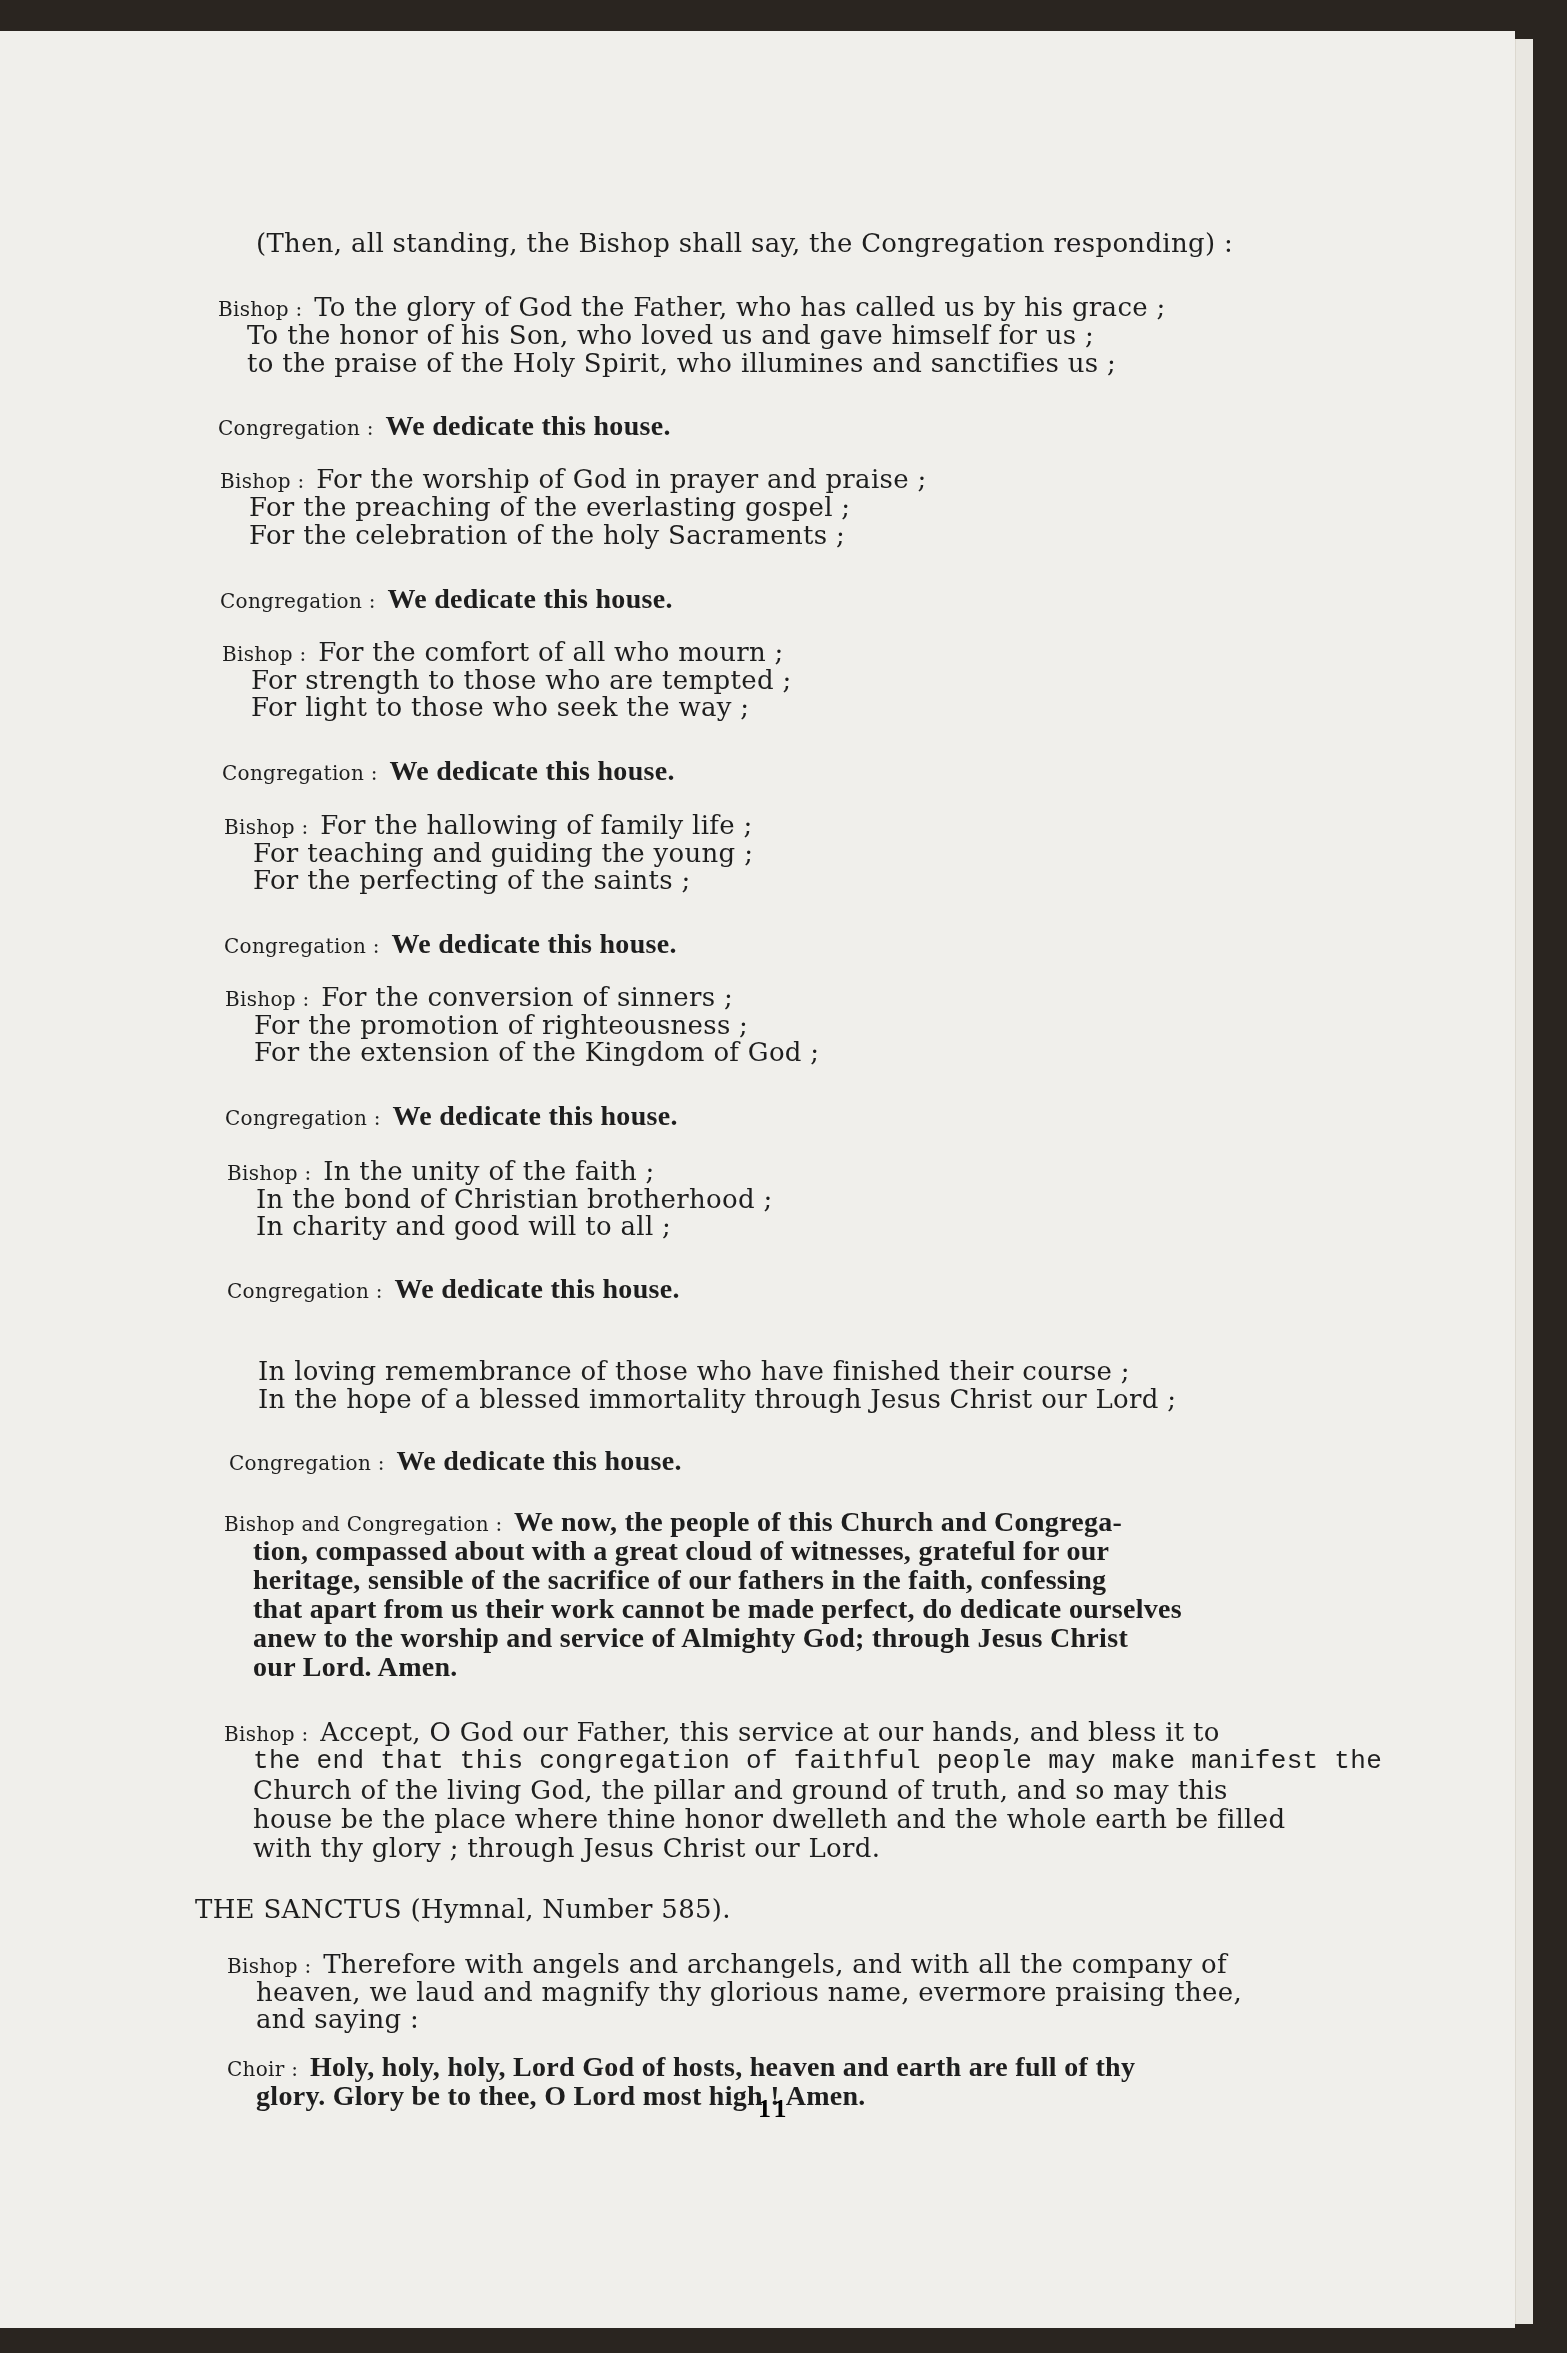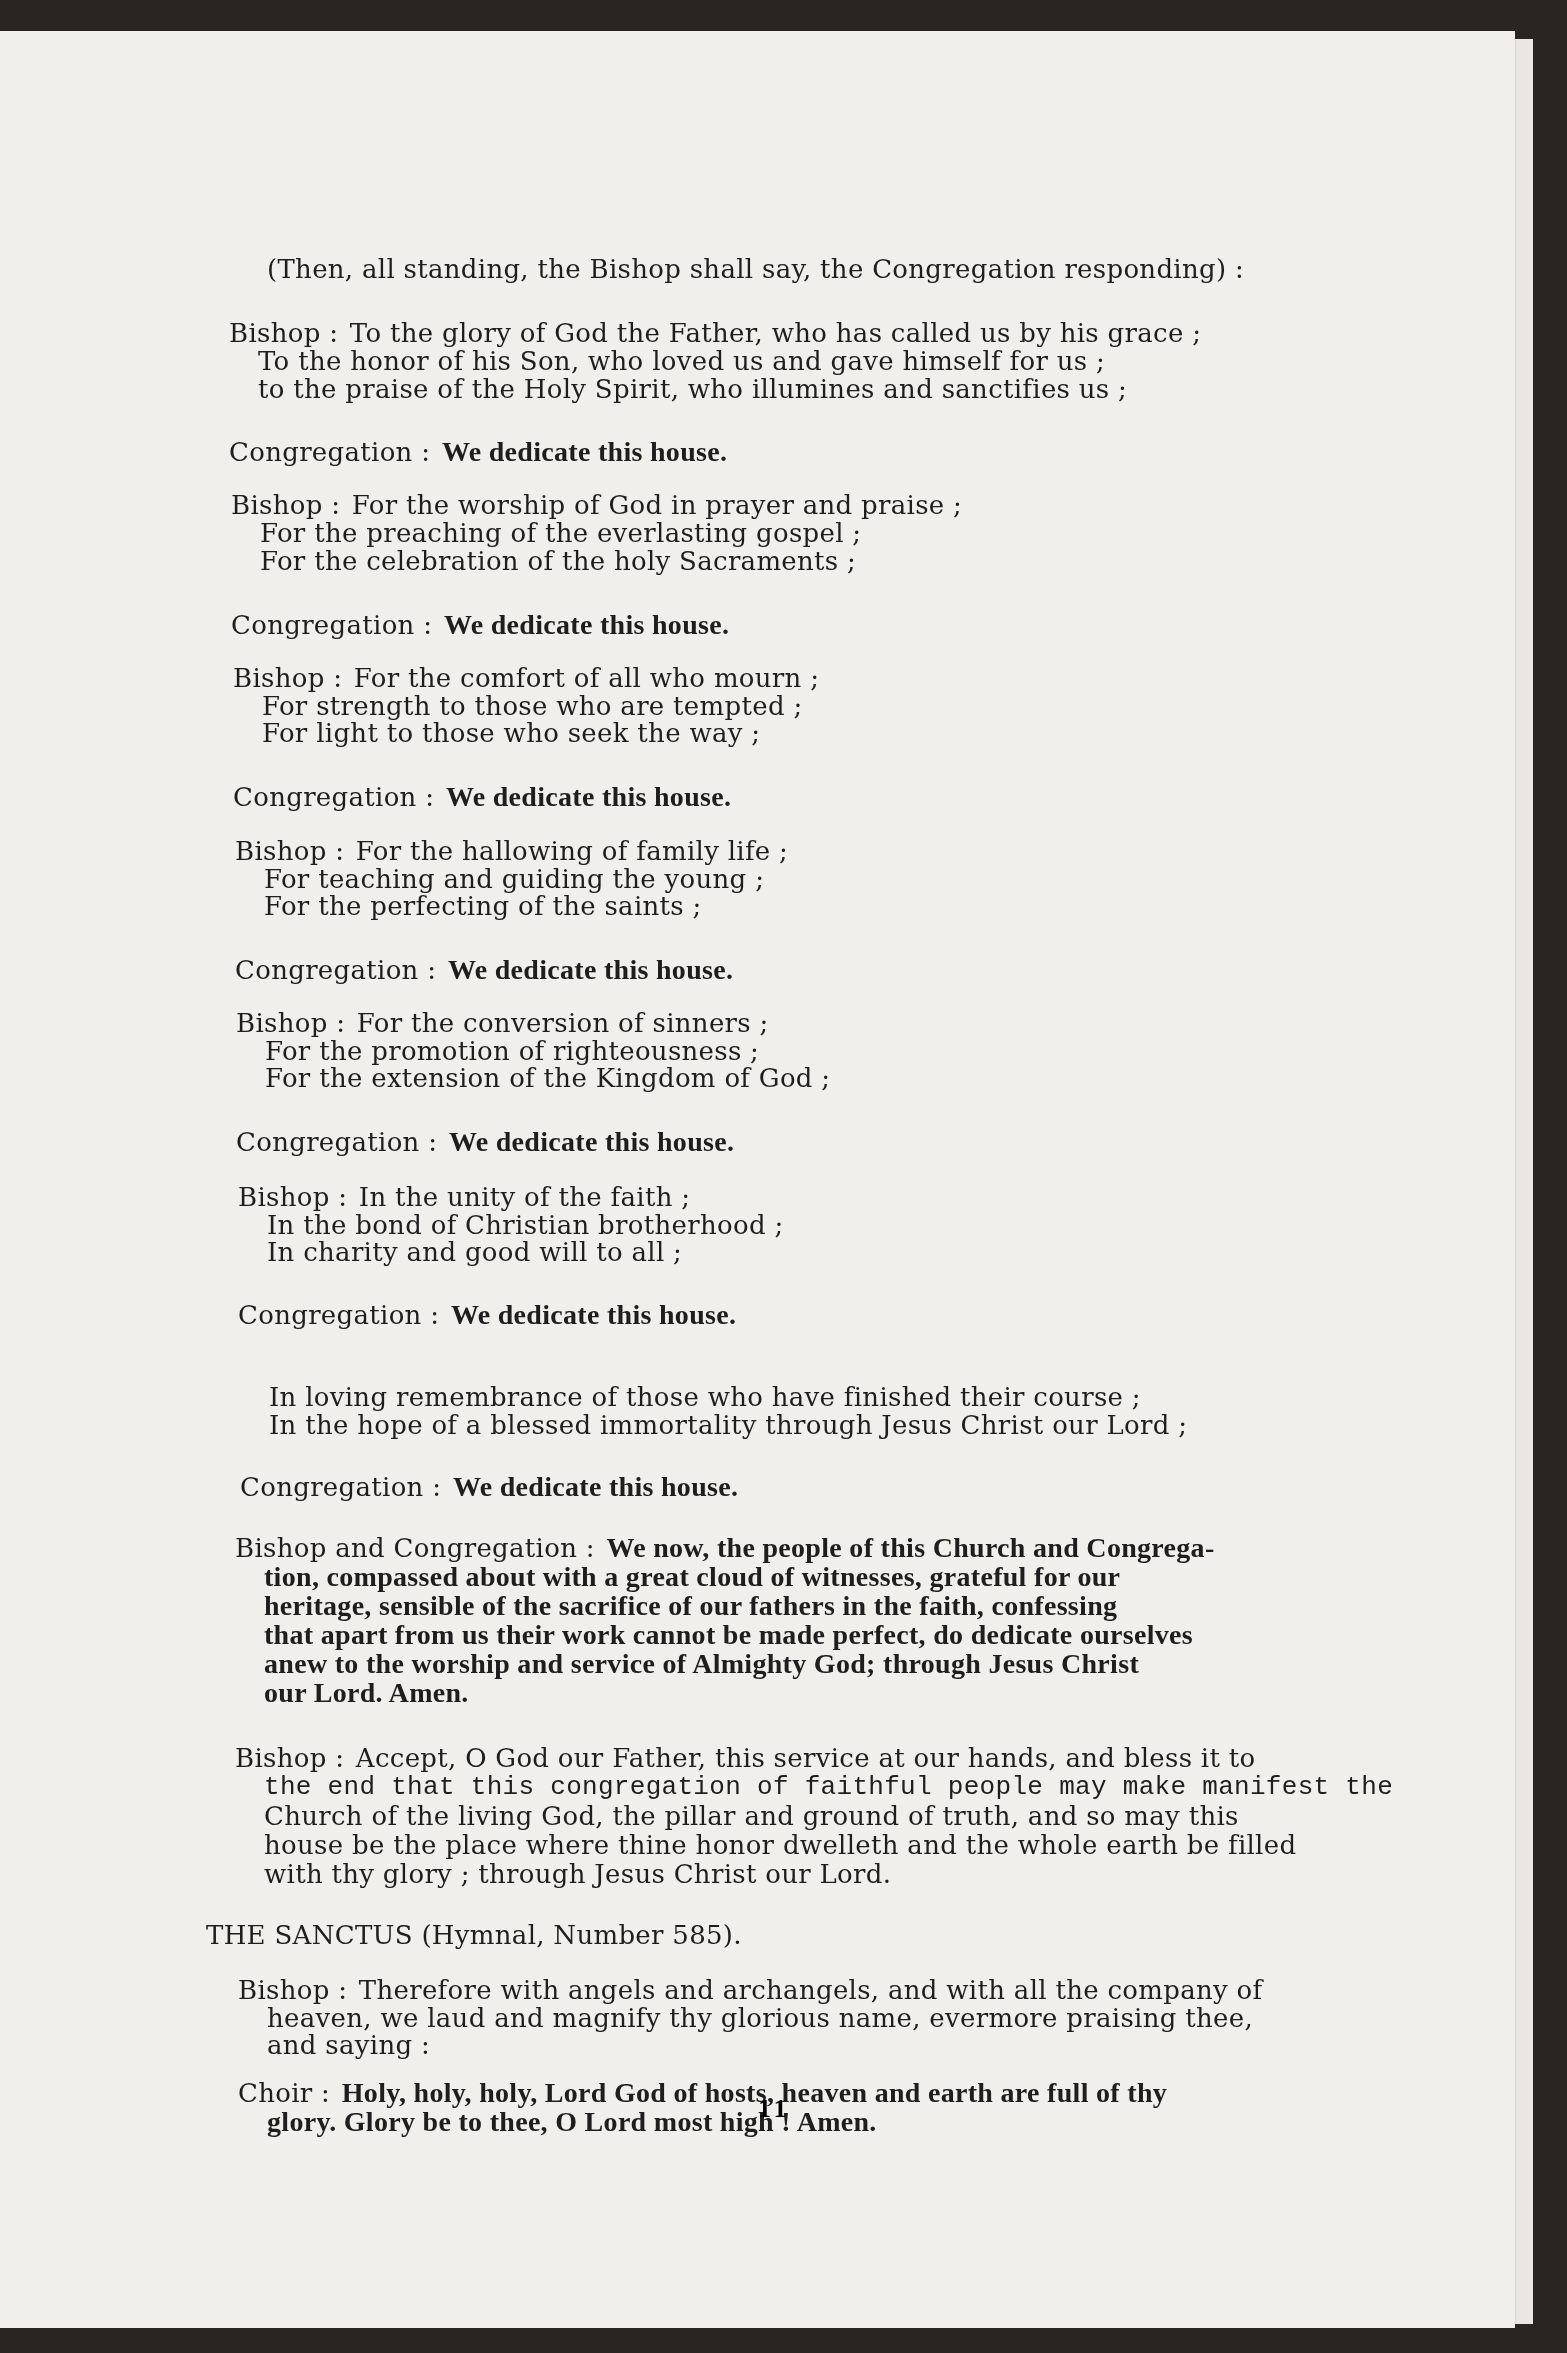--- a/index.html
+++ b/index.html
@@ -9,24 +9,24 @@
     font-family:"DejaVu Serif", "Liberation Serif", serif;
   }
   .page {
     position:absolute; left:0; top:31px; width:1515px; height:2297px;
     background:#f0efeb;
   }
   .page-edge {
     position:absolute; left:1515px; top:39px; width:17px; height:2285px;
     background:#e9e7e1; border-left:1.3px solid #dcd8cf;
   }
-  .content { position:absolute; left:16px; top:0; width:1515px; height:100%; color:#1e1e1e;margin-top:26px; }
+  .content { position:absolute; left:5px; top:0; width:1515px; height:100%; color:#1e1e1e; }
   .line { position:absolute; white-space:nowrap; font-size:26px; line-height:30px; letter-spacing:0.3px; }
   .bold { font-family:"Liberation Serif", "DejaVu Serif", serif; font-weight:bold; font-size:28px; }
-  .label { font-size:26px; }
+  .label { font-size:20px; }
   .pageno { position:absolute; left:758px; top:2063px; font-size:26px; font-weight:bold; font-family:"Liberation Serif", serif; letter-spacing:3.9px; }
 </style>
 </head>
 <body>
 
 <div class="page">
   <div class="content" id="content">
     <div class="line" style="left:251px;top:197px;">(Then, all standing, the Bishop shall say, the Congregation responding) :</div>
   <div class="line" style="left: 213px; top: 261px;"><span class="label">Bishop :</span><span class="" style="margin-left: 11.6px;">To the glory of God the Father, who has called us by his grace ;</span></div>
       <div class="line " style="left: 242px; top: 289px;">To the honor of his Son, who loved us and gave himself for us ;</div>

